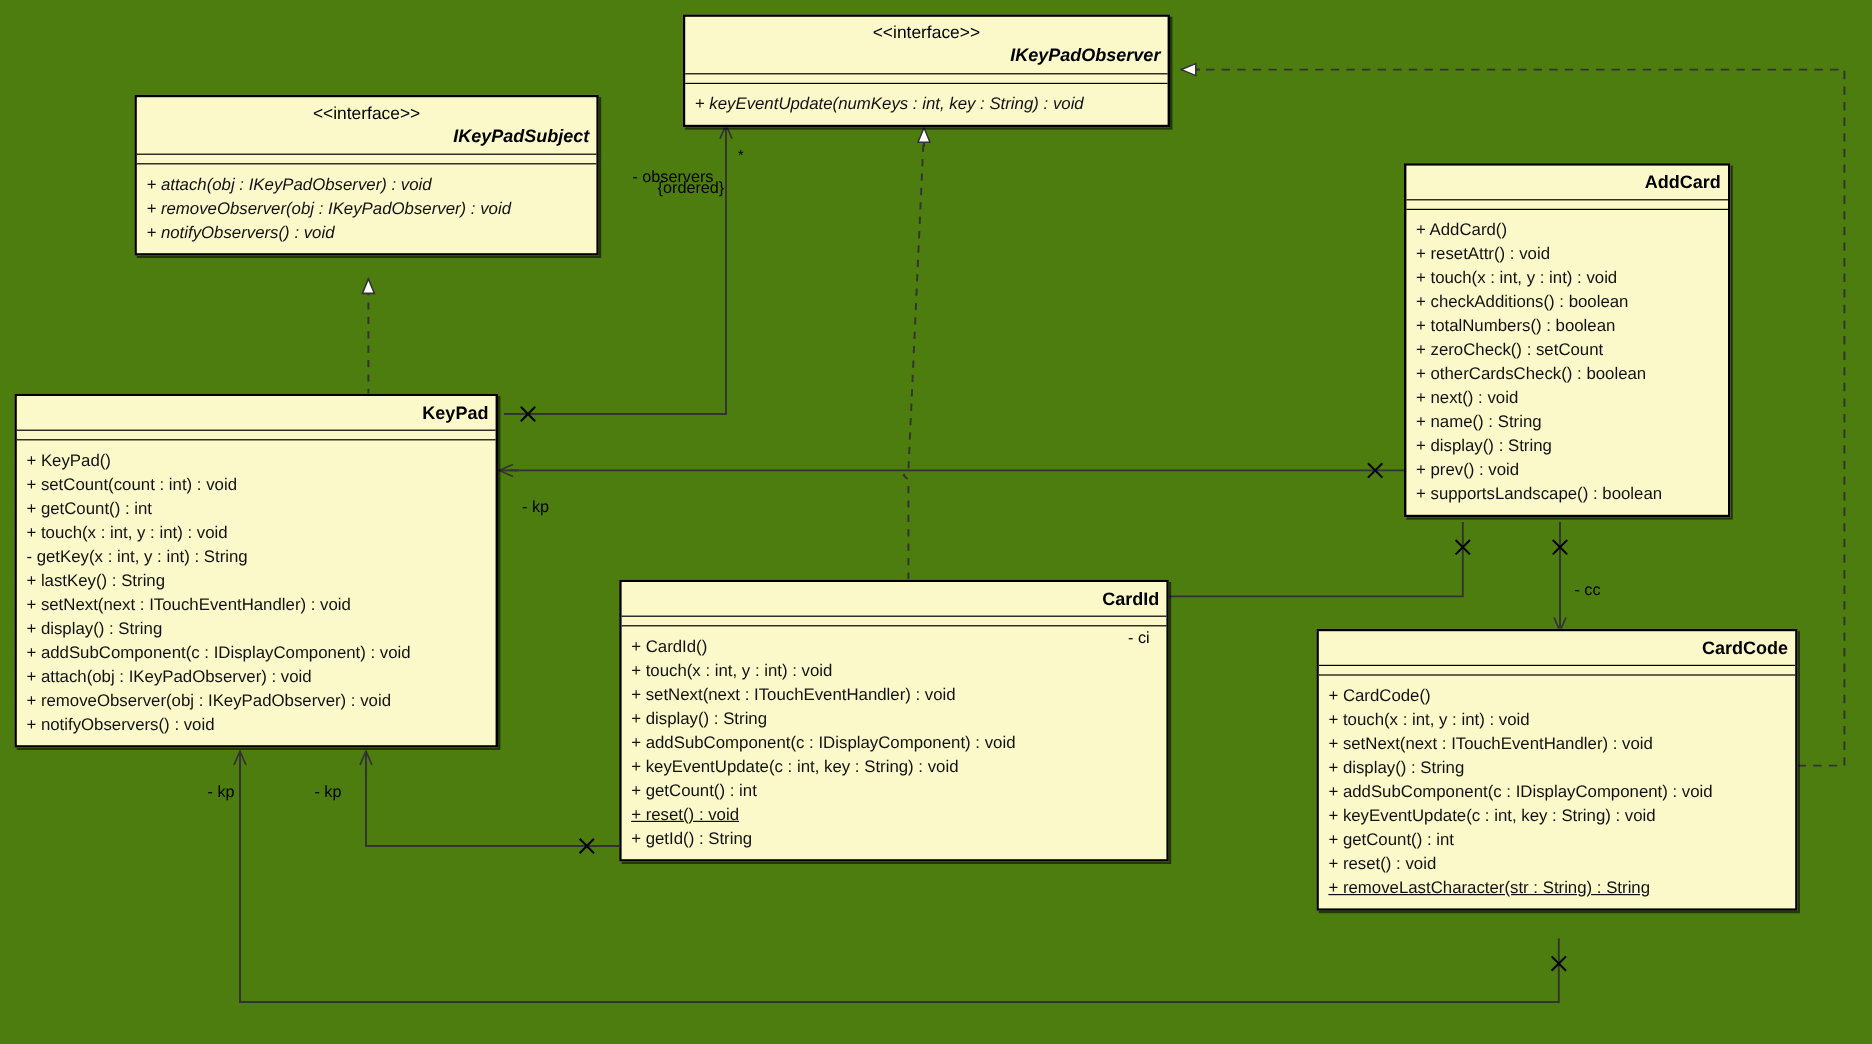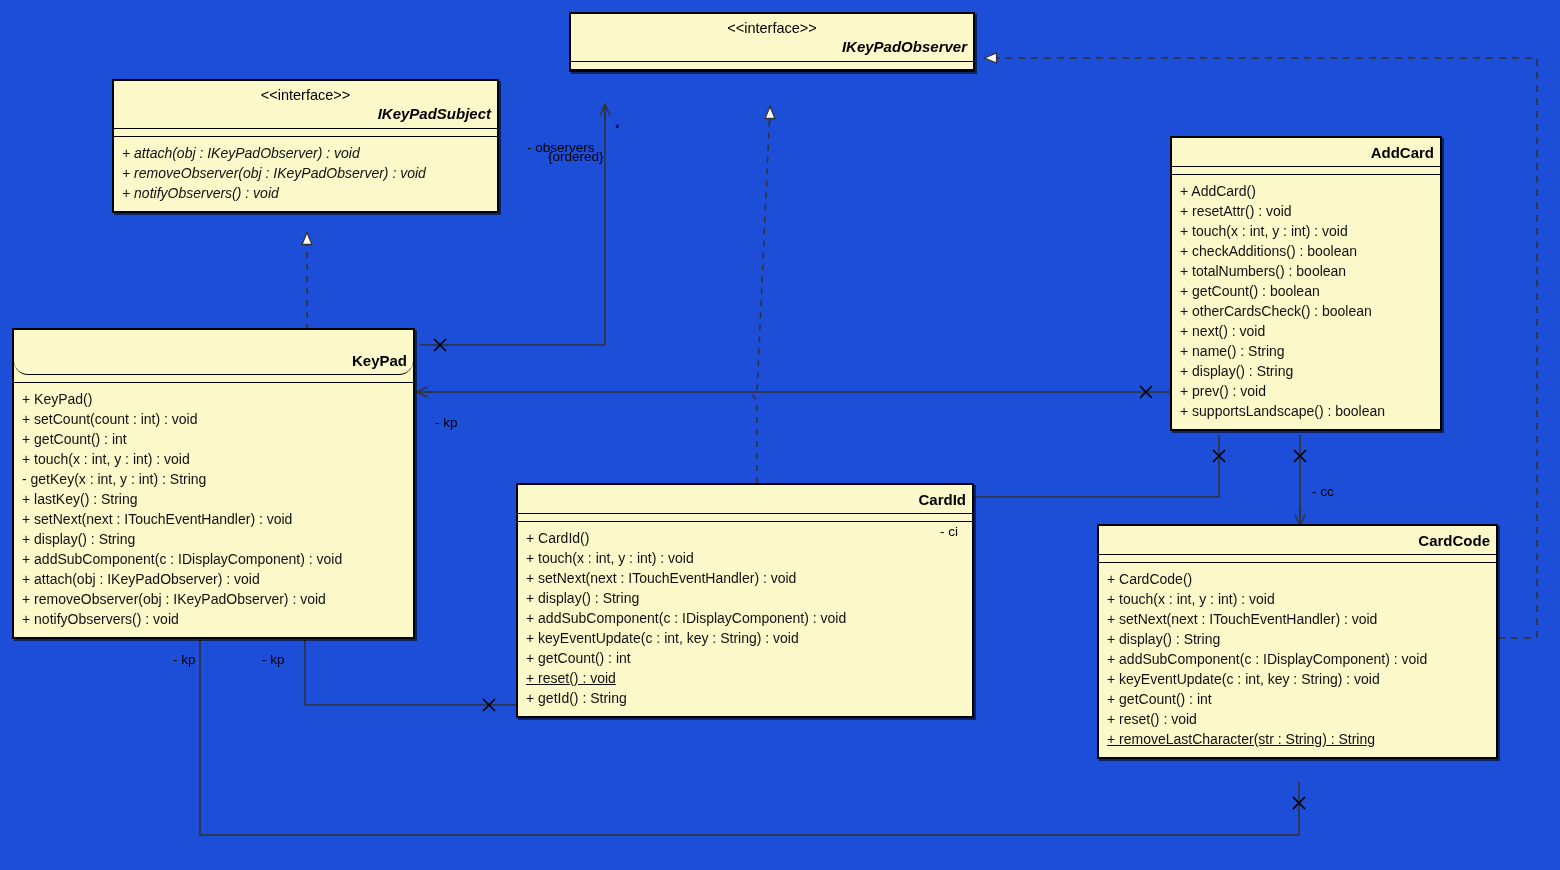--- a/index.html
+++ b/index.html
@@ -8,21 +8,21 @@
     padding: 0;
     background: #ffffff;
   }
   body {
     font-family: "Liberation Sans", "DejaVu Sans", sans-serif;
   }
   #canvas {
     position: relative;
     width: 1560px;
     height: 870px;
-    background: #1d4ed8;
+    background: #4d7c0f;
     overflow: hidden;
   }
   #edges {
     position: absolute;
     left: 0;
     top: 0;
     width: 1560px;
     height: 870px;
     pointer-events: none;
   }
@@ -151,37 +151,40 @@
       <path d="M 1293,797 L 1305,809 M 1305,797 L 1293,809" stroke="#000000" stroke-width="1.7" fill="none"></path>
     </g>
   </svg>
 
   <div class="uml-class" style="left:569px; top:12px; width:406px;">
     <div class="cls-header">
       <span class="stereotype">&lt;&lt;interface&gt;&gt;</span>
       <span class="cls-name iface">IKeyPadObserver</span>
     </div>
     <div class="attr-compartment"></div>
+    <div class="ops-compartment">
+      <div class="op abstract">+ keyEventUpdate(numKeys : int, key : String) : void</div>
+    </div>
   </div>
 
   <div class="uml-class" style="left:112px; top:79px; width:387px;">
     <div class="cls-header">
       <span class="stereotype">&lt;&lt;interface&gt;&gt;</span>
       <span class="cls-name iface">IKeyPadSubject</span>
     </div>
     <div class="attr-compartment"></div>
     <div class="ops-compartment">
       <div class="op abstract">+ attach(obj : IKeyPadObserver) : void</div>
       <div class="op abstract">+ removeObserver(obj : IKeyPadObserver) : void</div>
       <div class="op abstract">+ notifyObservers() : void</div>
     </div>
   </div>
 
   <div class="uml-class" style="left:12px; top:328px; width:403px;">
-    <div class="cls-header" style="padding-top:21px; padding-bottom:4px;border-radius:14px;">
+    <div class="cls-header" style="padding-top:5px; padding-bottom:4px;">
       <span class="cls-name">KeyPad</span>
     </div>
     <div class="attr-compartment"></div>
     <div class="ops-compartment">
       <div class="op">+ KeyPad()</div>
       <div class="op">+ setCount(count : int) : void</div>
       <div class="op">+ getCount() : int</div>
       <div class="op">+ touch(x : int, y : int) : void</div>
       <div class="op">- getKey(x : int, y : int) : String</div>
       <div class="op">+ lastKey() : String</div>
@@ -198,21 +201,21 @@
     <div class="cls-header" style="padding-top:5px; padding-bottom:4px;">
       <span class="cls-name">AddCard</span>
     </div>
     <div class="attr-compartment"></div>
     <div class="ops-compartment">
       <div class="op">+ AddCard()</div>
       <div class="op">+ resetAttr() : void</div>
       <div class="op">+ touch(x : int, y : int) : void</div>
       <div class="op">+ checkAdditions() : boolean</div>
       <div class="op">+ totalNumbers() : boolean</div>
-      <div class="op">+ getCount() : boolean</div>
+      <div class="op">+ zeroCheck() : setCount</div>
       <div class="op">+ otherCardsCheck() : boolean</div>
       <div class="op">+ next() : void</div>
       <div class="op">+ name() : String</div>
       <div class="op">+ display() : String</div>
       <div class="op">+ prev() : void</div>
       <div class="op">+ supportsLandscape() : boolean</div>
     </div>
   </div>
 
   <div class="uml-class" style="left:516px; top:483px; width:458px;">

